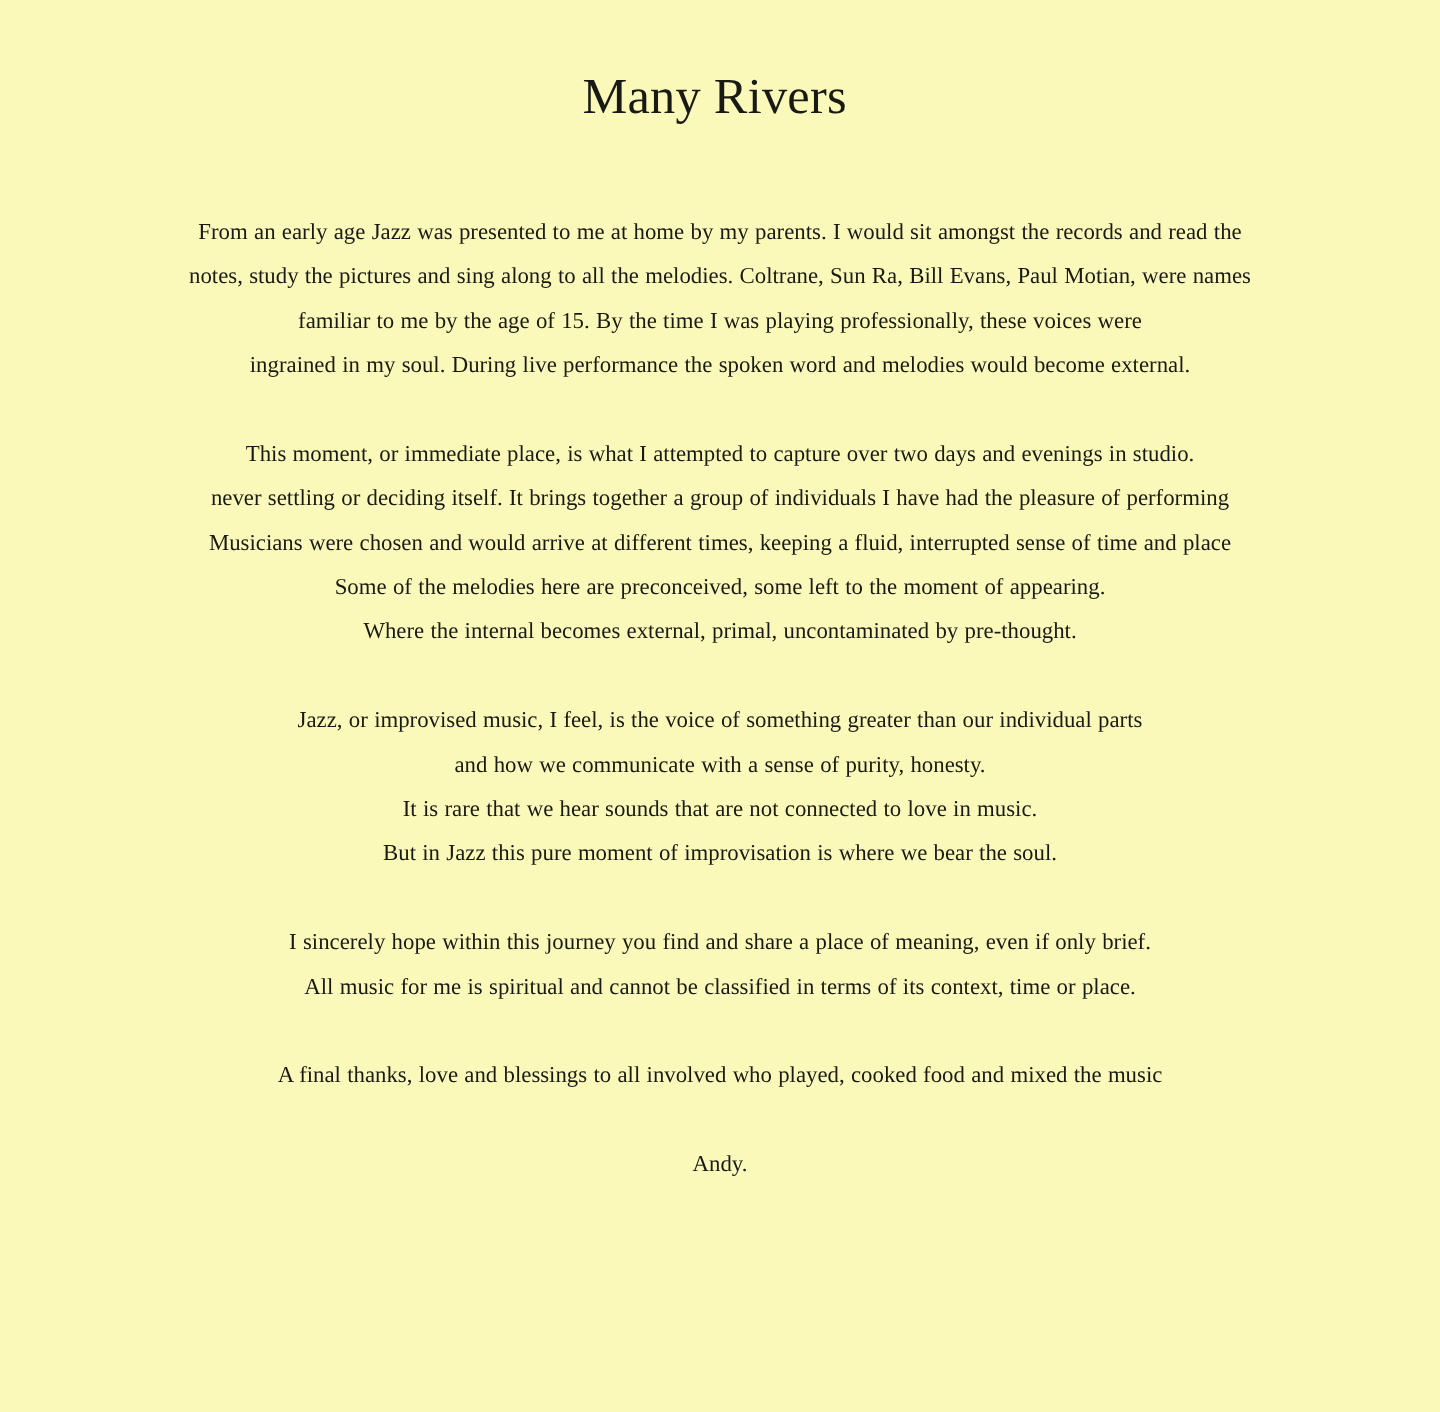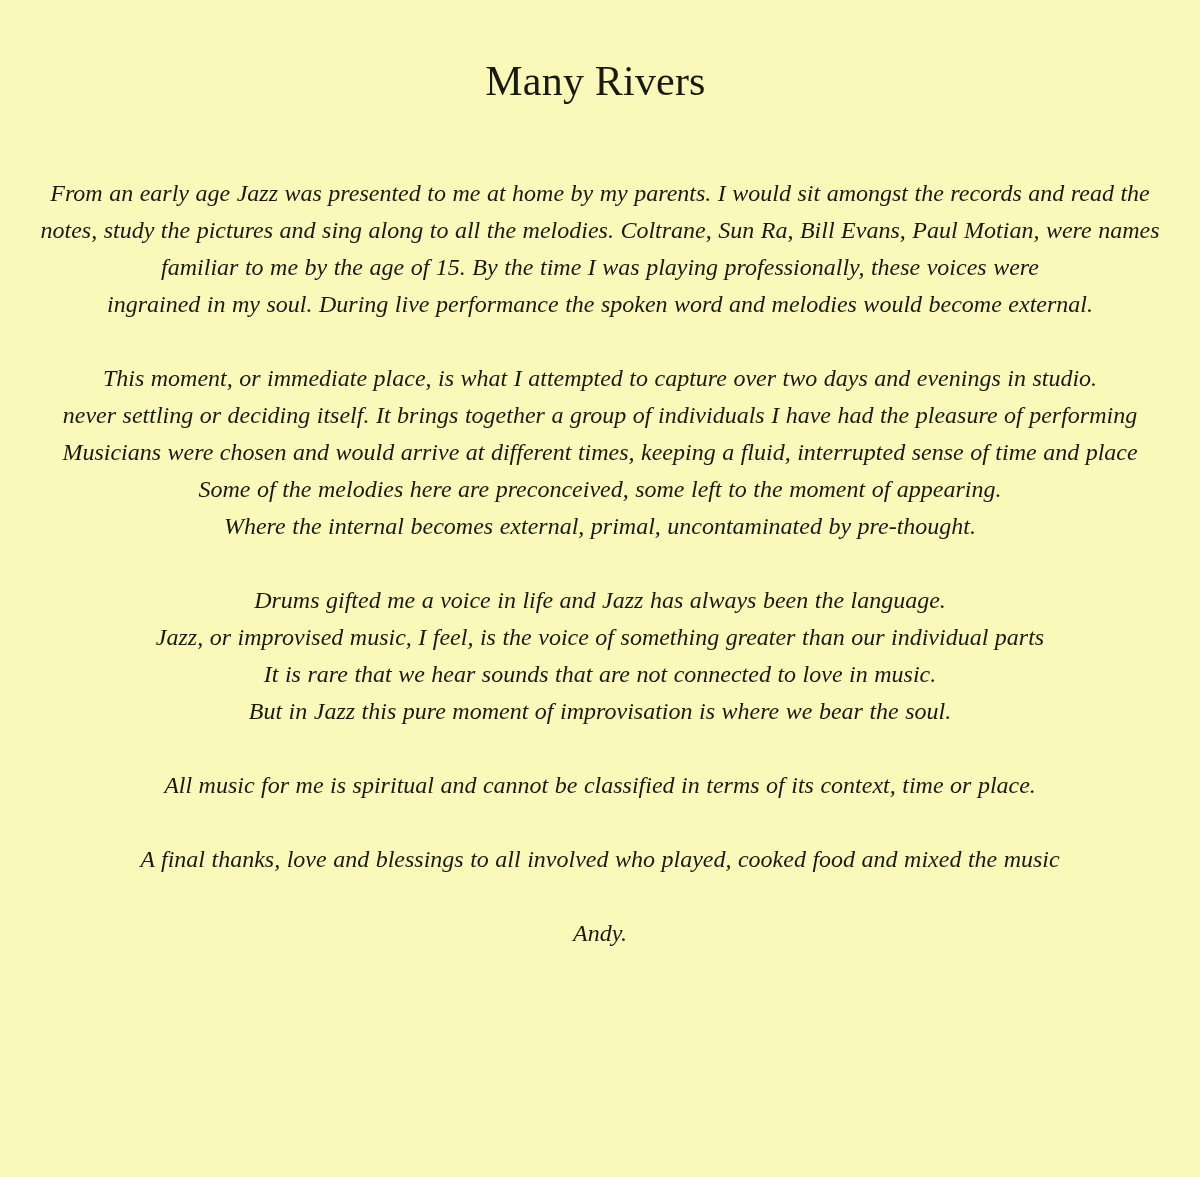--- a/index.html
+++ b/index.html
@@ -37,26 +37,25 @@
       position: absolute;
       left: 0;
       width: 1200px;
       top: 175px;
     }
     .para {
       margin: 0 0 37px 0;
     }
     .line {
       display: block;
-      font-size: 24px;
+      font-size: 19px;
       line-height: 37px;
       height: 37px;
       white-space: nowrap;
       word-spacing: 0.5px;
-      font-style: italic;
     }
   </style>
 </head>
 <body>
 
 <div class="page">
   <h1 class="title">Many Rivers</h1>
 
   <div class="body">
 
@@ -69,27 +68,28 @@
 
     <p class="para">
       <span class="line">This moment, or immediate place, is what I attempted to capture over two days and evenings in studio.</span>
       <span class="line">never settling or deciding itself.  It brings together a group of individuals I have had the pleasure of performing</span>
       <span class="line">Musicians were chosen and would arrive at different times, keeping a fluid, interrupted sense of time and place</span>
       <span class="line">Some of the melodies here are preconceived, some left to the moment of appearing.</span>
       <span class="line">Where the internal becomes external, primal, uncontaminated by pre-thought.</span>
     </p>
 
     <p class="para">
-      <span class="line">Drums gifted me a voice in life and Jazz has always been the language.</span>
       <span class="line">Jazz, or improvised music, I feel, is the voice of something greater than our individual parts</span>
+      <span class="line">and how we communicate with a sense of purity, honesty.</span>
       <span class="line">It is rare that we hear sounds that are not connected to love in music.</span>
       <span class="line">But in Jazz this pure moment of improvisation is where we bear the soul.</span>
     </p>
 
     <p class="para">
+      <span class="line">I sincerely hope within this journey you find and share a place of meaning, even if only brief.</span>
       <span class="line">All music for me is spiritual and cannot be classified in terms of its context, time or place.</span>
     </p>
 
     <p class="para">
       <span class="line">A final thanks, love and blessings to all involved who played, cooked food and mixed the music</span>
     </p>
 
 
     <p class="para">
       <span class="line">Andy.</span>

